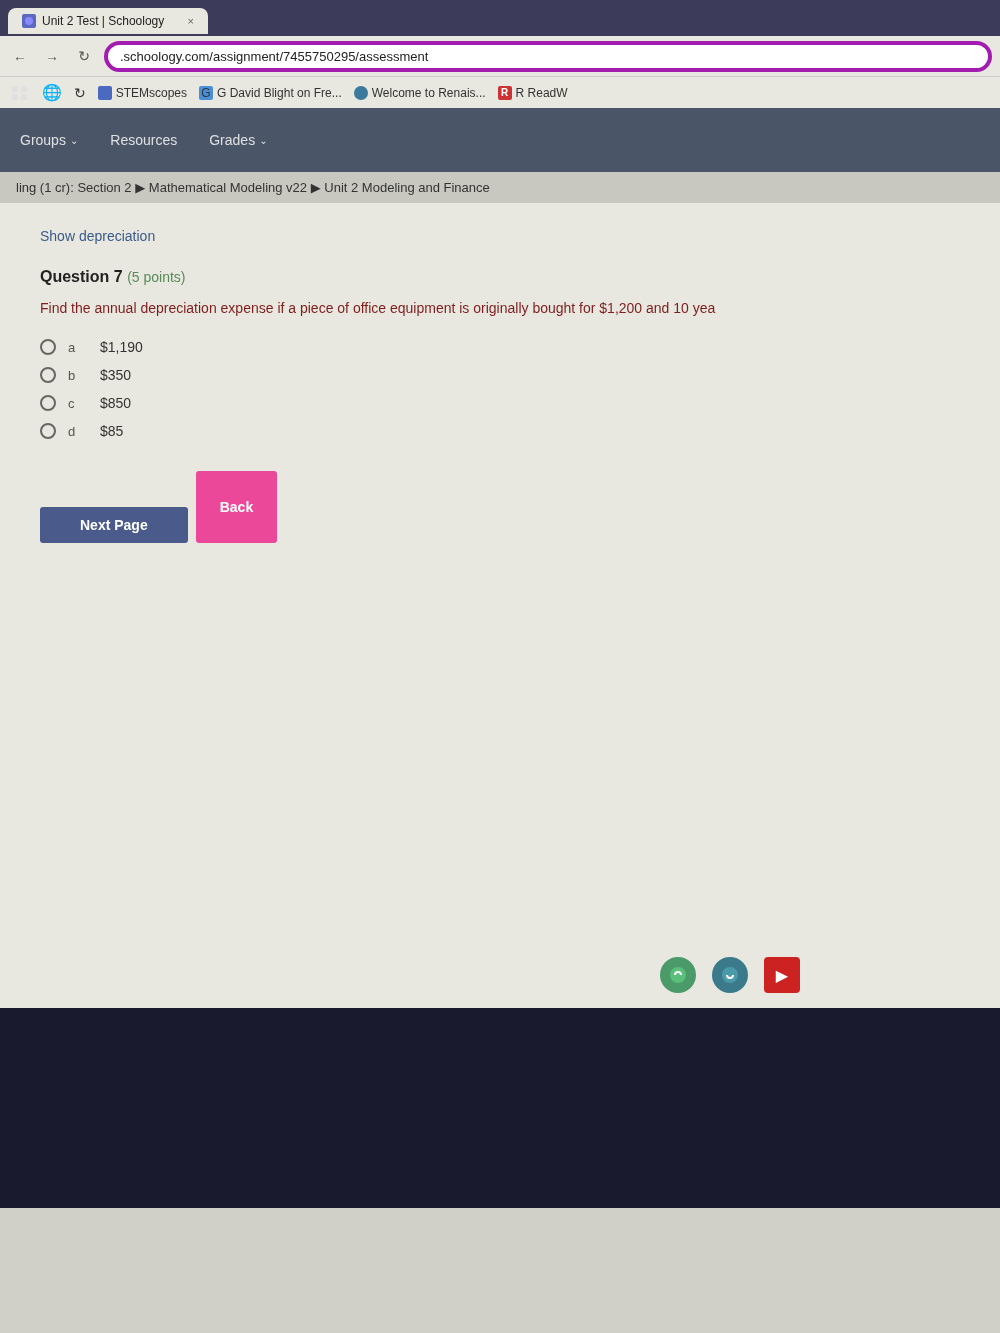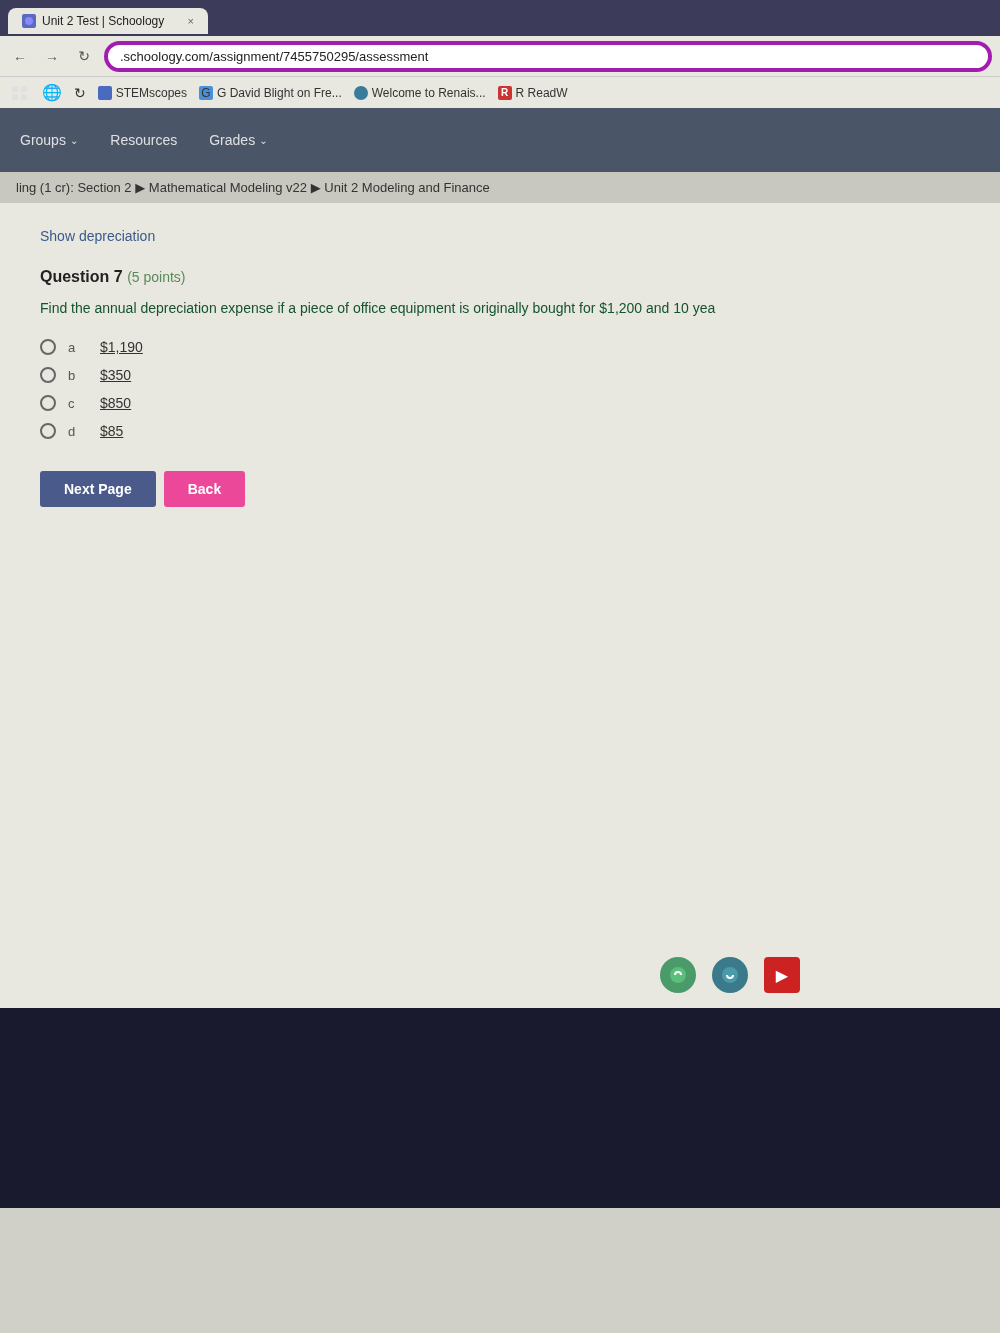--- a/index.html
+++ b/index.html
@@ -180,21 +180,21 @@
     }
 
     .question-points {
       font-weight: normal;
       color: #5a8a5a;
       font-size: 14px;
     }
 
     .question-text {
       font-size: 14px;
-      color: #14532d;
+      color: #7f1d1d;
       margin-bottom: 20px;
       line-height: 1.5;
     }
 
     .answer-option {
       display: flex;
       align-items: center;
       gap: 12px;
       margin-bottom: 12px;
       cursor: pointer;
@@ -211,39 +211,39 @@
 
     .answer-label {
       font-size: 13px;
       color: #555;
       width: 20px;
     }
 
     .answer-value {
       font-size: 14px;
       color: #333;
-      text-decoration: underline;
     }
 
     
     .button-row {
       display: flex;
       gap: 8px;
       margin-top: 32px;
     }
 
     .btn-primary {
       background: #4a5a8a;
       color: #fff;
       border: none;
-      padding: 10px 24px;
+      padding: 10px 40px;
       font-size: 14px;
       font-weight: bold;
       cursor: pointer;
       border-radius: 3px;
+      margin-top: 36px;
     }
 
     .btn-secondary {
       background: #ec4899;
       color: #fff;
       border: none;
       padding: 10px 24px;
       font-size: 14px;
       font-weight: bold;
       cursor: pointer;

